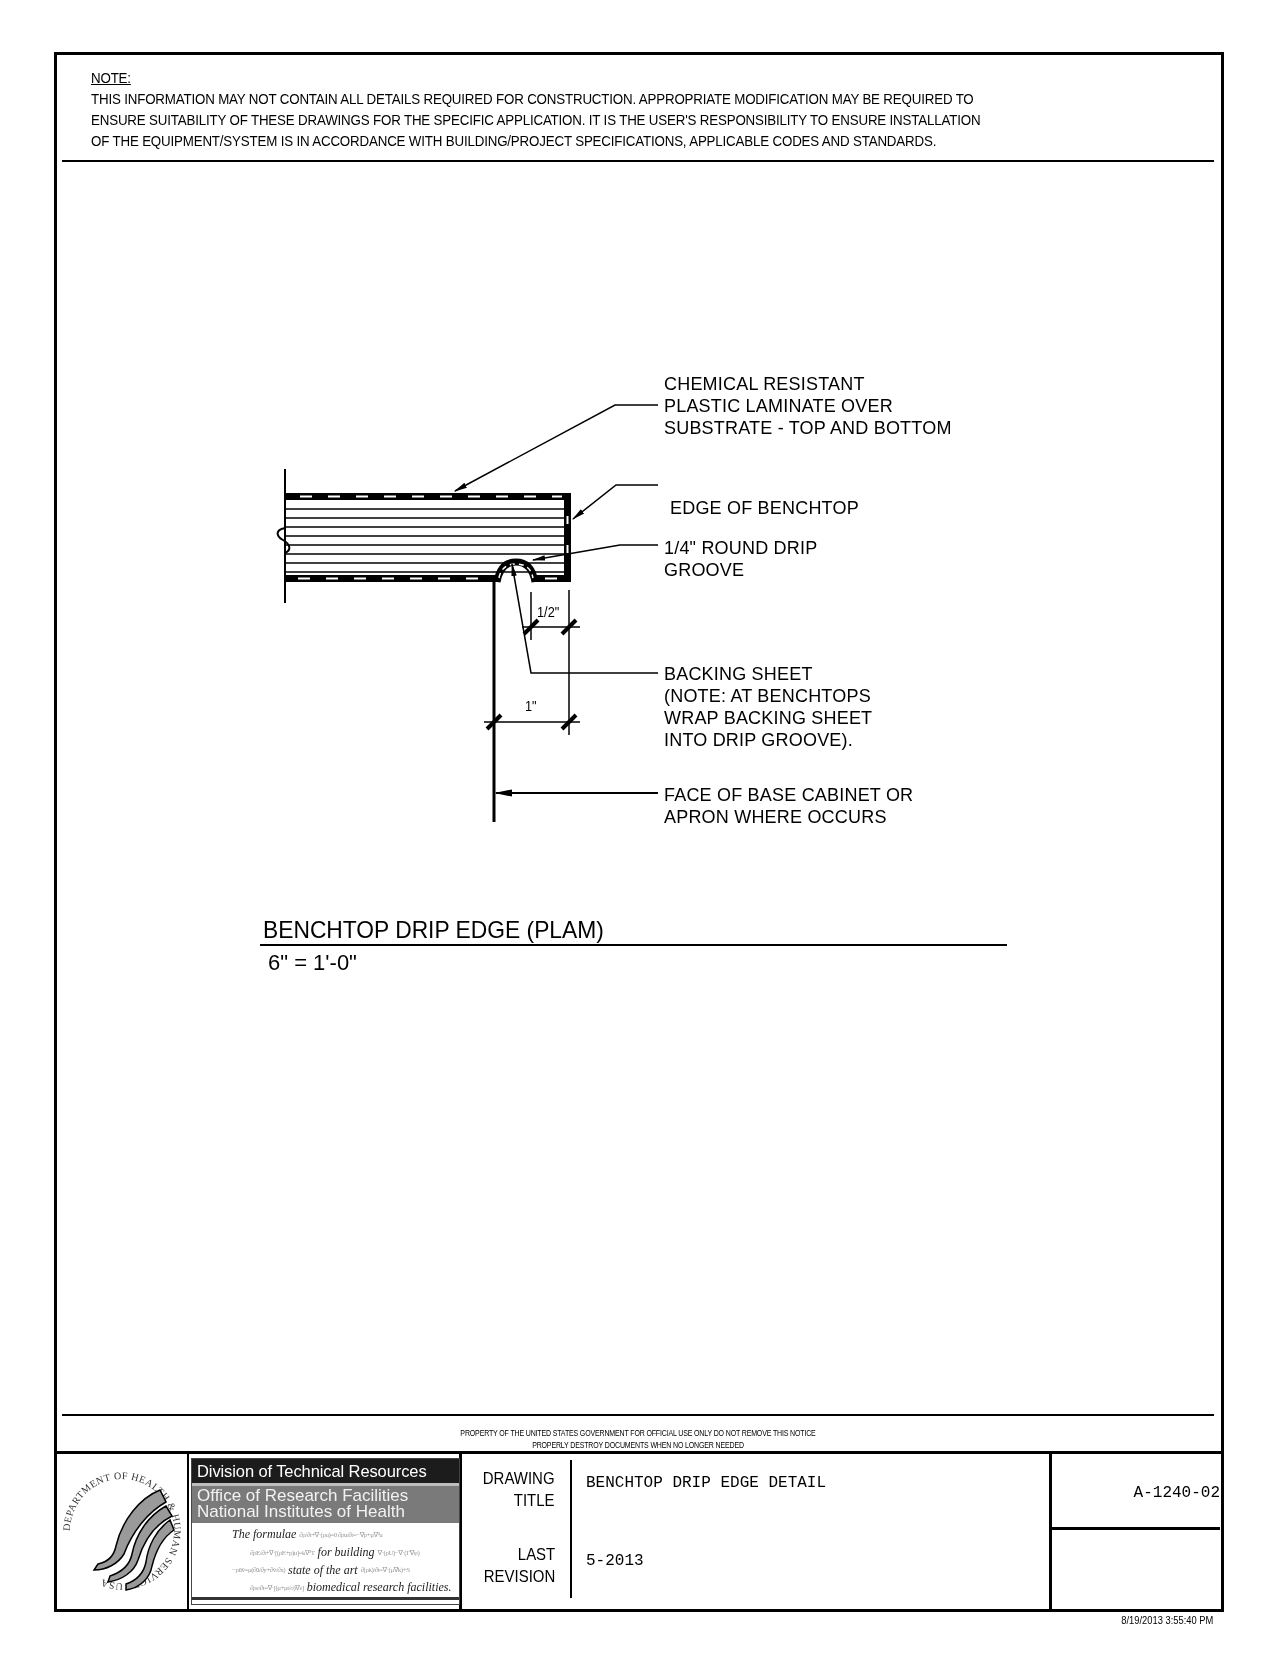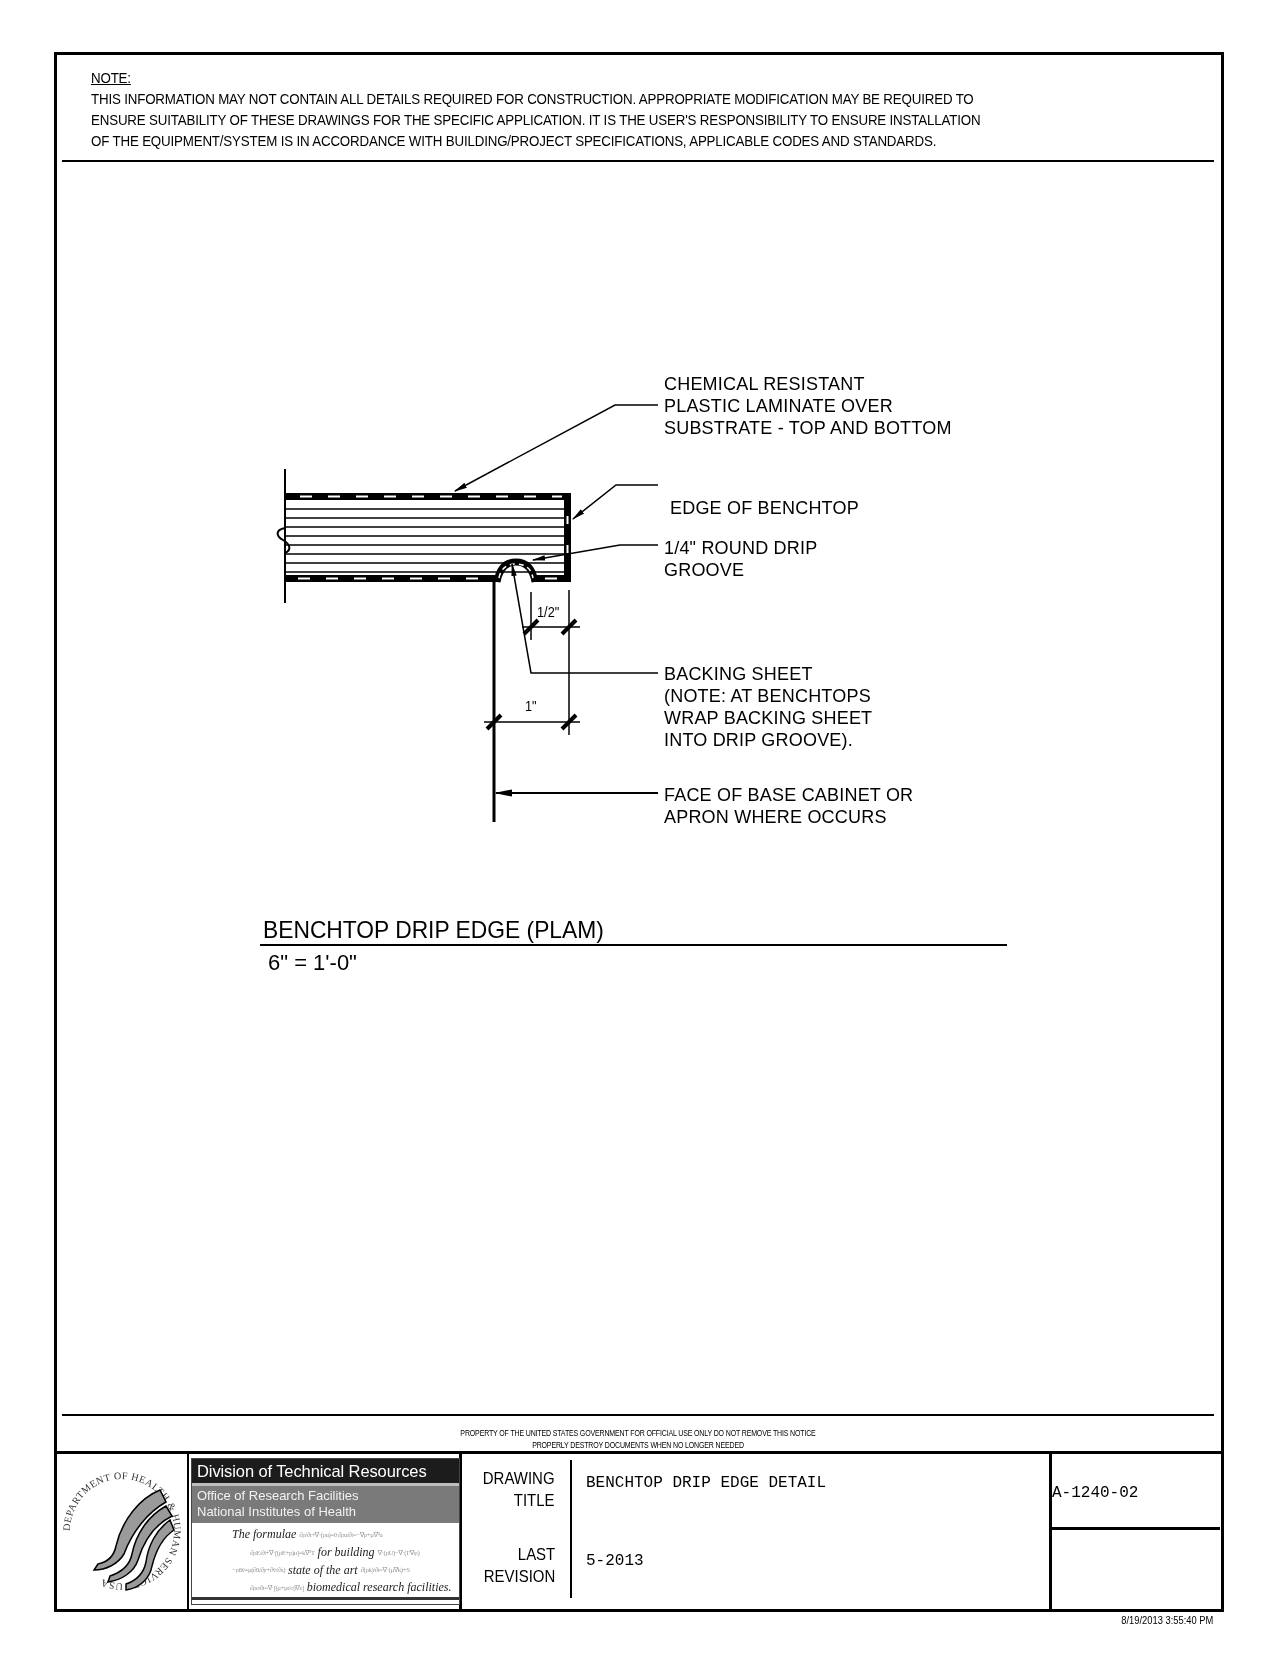--- a/index.html
+++ b/index.html
@@ -13,21 +13,21 @@
   .callout { position: absolute; font-family: "Liberation Sans", sans-serif; font-size: 18px; line-height: 22px; white-space: nowrap; letter-spacing: 0.2px; }
   .detail-title { position: absolute; left: 263px; top: 916px; font-size: 24px; font-family: "Liberation Sans", sans-serif; white-space: nowrap; transform: scaleX(0.95); transform-origin: left top; }
   .detail-scale { position: absolute; left: 268px; top: 950px; font-size: 22px; font-family: "Liberation Sans", sans-serif; white-space: nowrap; }
   .dim-label { position: absolute; font-size: 15px; font-family: "Liberation Sans", sans-serif; white-space: nowrap; transform: scaleX(0.85); transform-origin: left top; }
   .property-notice { position: absolute; left: 56px; width: 1164px; text-align: center; font-size: 9px; line-height: 12px; transform: scaleX(0.78); transform-origin: center top; letter-spacing: -0.2px; }
   .tb-label { position: absolute; font-size: 17px; line-height: 22px; text-align: right; transform: scaleX(0.88); transform-origin: right top; }
   .tb-value { position: absolute; font-size: 16px; white-space: nowrap; font-family: Liberation Mono, monospace; }
   .timestamp { position: absolute; right: 62px; top: 1614px; font-size: 11px; transform: scaleX(0.85); transform-origin: right top; white-space: nowrap; }
   .dtr-box { position: absolute; left: 191px; top: 1458px; width: 267px; height: 145px; background: #fff; border: 1px solid #444; overflow: hidden; }
   .dtr-head { background: #1c1c1c; color: #fff; font-weight: normal; font-size: 16.5px; padding: 3px 4px 2px 5px; white-space: nowrap; letter-spacing: -0.1px; }
-  .dtr-sub { background: #7a7a7a; color: #f2f2f2; font-size: 13px; line-height: 16px; padding: 2px 5px 3px 5px; border-top: 3px solid #bdbdbd; white-space: nowrap; }
+  .dtr-sub { background: #7a7a7a; color: #f2f2f2; font-size: 17px; line-height: 16px; padding: 2px 5px 3px 5px; border-top: 3px solid #bdbdbd; white-space: nowrap; }
   .dtr-formula { font-family: "Liberation Serif", serif; font-style: italic; font-size: 12px; line-height: 17px; color: #222; padding: 3px 4px 0 4px; white-space: nowrap; margin-left: 36px; }
   .dtr-formula .f { display: inline-block; color: #999; font-size: 7px; font-style: normal; letter-spacing: -0.5px; vertical-align: middle; }
   .dtr-rule { position: absolute; left: 0; right: 0; bottom: 4px; height: 3px; background: #333; }
 </style>
 </head>
 <body>
 
 <div class="sheet-border"></div>
 
 <div class="note-block">
@@ -199,15 +199,15 @@
   <div>TITLE</div>
 </div>
 <div class="tb-label" style="right:720px; top:1544px;">
   <div>LAST</div>
   <div>REVISION</div>
 </div>
 
 <div class="tb-value" style="left:586px; top:1474px;">BENCHTOP DRIP EDGE DETAIL</div>
 <div class="tb-value" style="left:586px; top:1552px;">5-2013</div>
 
-<div class="tb-value" style="left:1052px; width:168px; text-align:left; top:1484px;">A-1240-02</div>
+<div class="tb-value" style="left:1052px; width:168px; text-align:right; top:1484px;">A-1240-02</div>
 
 <div class="timestamp">8/19/2013 3:55:40 PM</div>
 
 </body></html>

